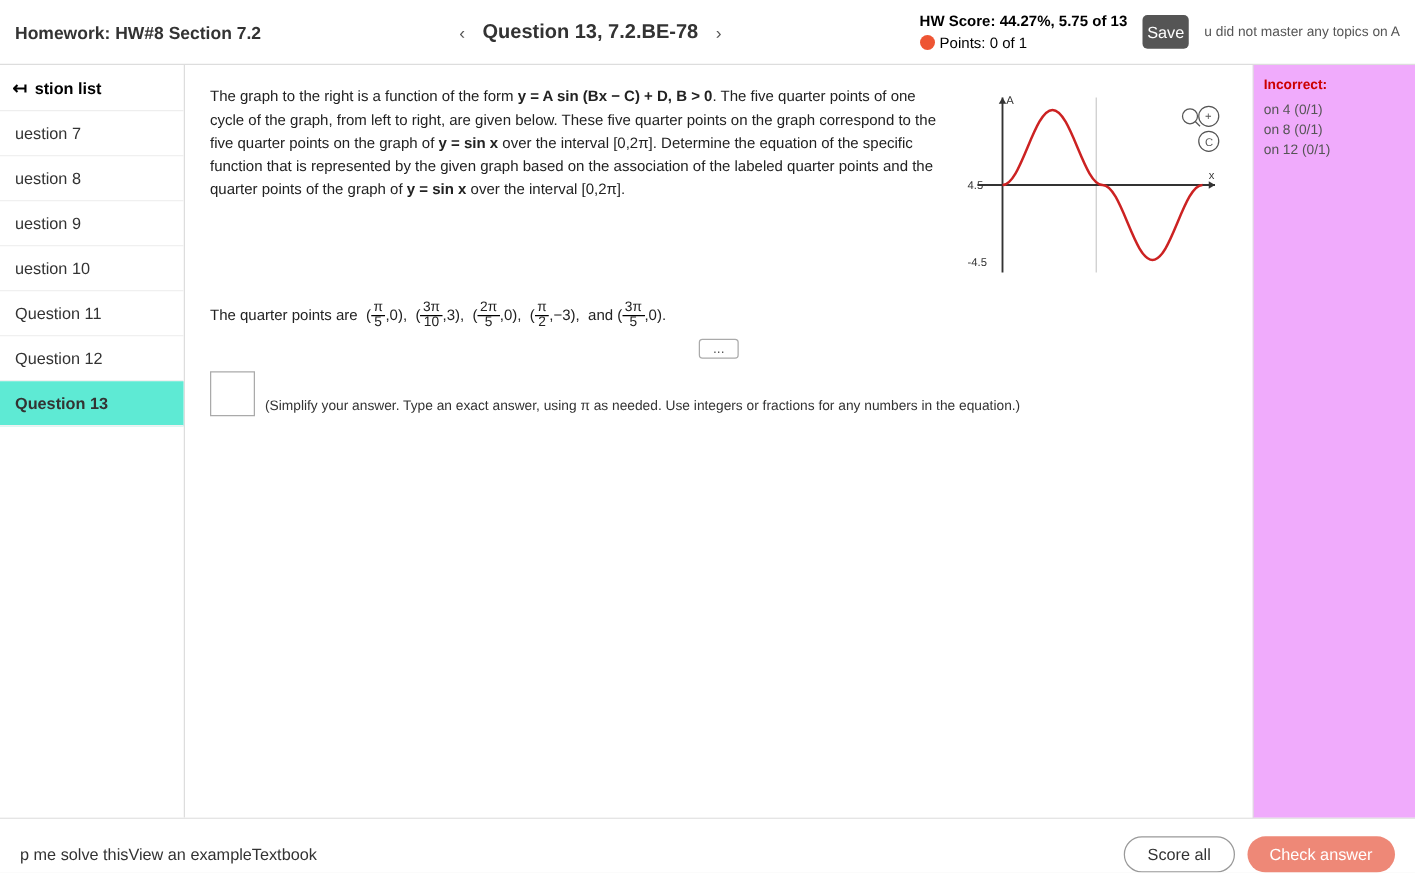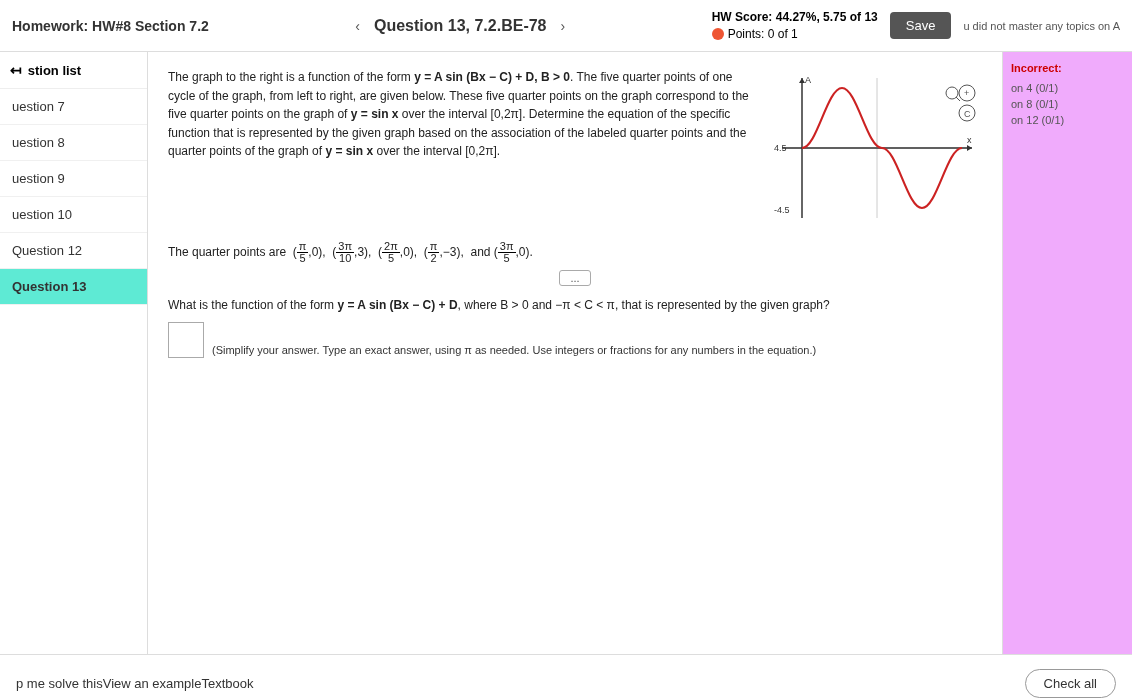--- a/index.html
+++ b/index.html
@@ -13,21 +13,21 @@
     .header-left { font-size: 14px; font-weight: 600; color: #333; white-space: nowrap; }
     .header-nav { display: flex; align-items: center; gap: 8px; margin: 0 auto; }
     .nav-arrow { cursor: pointer; font-size: 14px; color: #555; padding: 4px 6px; }
     .question-label { font-size: 16px; font-weight: 600; color: #333; }
     .header-score { text-align: center; font-size: 12px; line-height: 1.4; }
     .hw-score-title { font-weight: 700; font-size: 12px; }
     .points-row { display: flex; align-items: center; gap: 4px; }
     .points-icon { width: 12px; height: 12px; border-radius: 50%; background: #e53; display: inline-block; }
     .save-btn {
       background: #555; color: #fff; border: none; border-radius: 4px;
-      padding: 6px 16px; font-size: 13px; cursor: pointer; margin-left: 12px;
+      padding: 6px 4px; font-size: 13px; cursor: pointer; margin-left: 12px;
     }
     .header-right { font-size: 11px; color: #555; max-width: 160px; margin-left: 12px; }
 
     
     .main { display: flex; height: calc(698px - 52px - 44px); }
 
     
     .sidebar {
       width: 148px; background: #fff; border-right: 1px solid #ddd;
       overflow-y: auto; flex-shrink: 0;
@@ -133,20 +133,23 @@
       <span>uestion 7</span>
     </div>
     <div class="sidebar-item">
       <span>uestion 8</span>
     </div>
     <div class="sidebar-item">
       <span>uestion 9</span>
     </div>
     <div class="sidebar-item">
       <span>uestion 10</span>
+    </div>
+    <div class="sidebar-item">
+      <span>Question 11</span>
     </div>
     <div class="sidebar-item">
       <span>Question 12</span>
     </div>
     <div class="sidebar-item active">
       <span>Question 13</span>
     </div>
   </div>
 
   <div class="content">
@@ -223,23 +226,20 @@
       <span>(<span class="frac">
             <span class="num">3π</span>
             <span class="den">5</span>
           </span>,0).</span>
     </div>
 
     <div class="more-btn">
       <span class="more-dots">...</span>
     </div>
 
-    <div class="question-text">
-      What is the function of the form <b>y = A sin (Bx − C) + D</b>, where B &gt; 0 and −π &lt; C &lt; π, that is represented by the given graph?
-    </div>
 
     <div class="answer-area">
       <div class="answer-box"></div>
       <div class="answer-instruction">(Simplify your answer. Type an exact answer, using π as needed. Use integers or fractions for any numbers in the equation.)</div>
     </div>
 
   </div>
 
   <div class="right-panel">
     <div class="incorrect-label">Incorrect:</div>
@@ -248,15 +248,16 @@
     <div class="score-item">on 12 (0/1)</div>
   </div>
 
 </div>
 
 <div class="footer">
   <span class="footer-link">p me solve this</span>
   <span class="footer-link">View an example</span>
   <span class="footer-link">Textbook</span>
   <div class="footer-btns">
-    <button class="clear-btn">Check all</button>
+    <button class="clear-btn">Score all</button>
+    <button class="check-btn">Check answer</button>
   </div>
 </div>
 
 </body></html>

